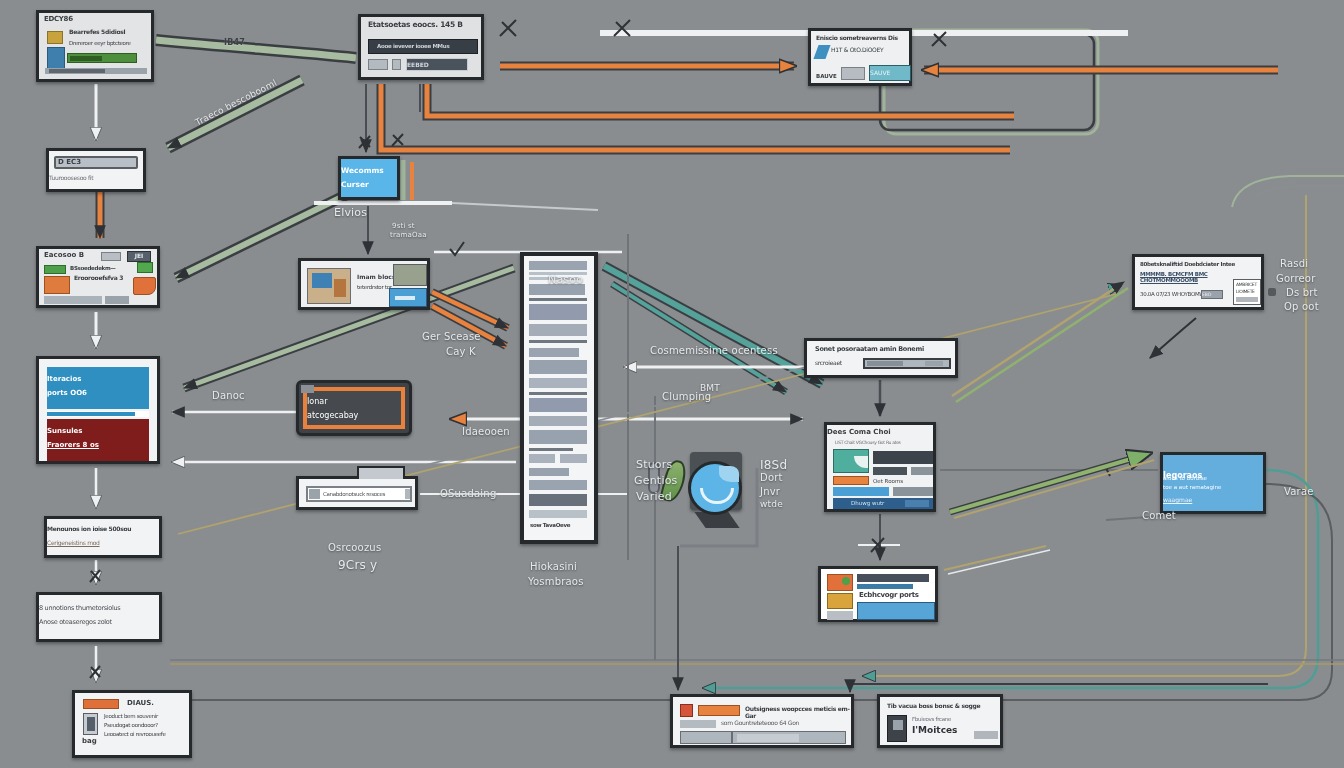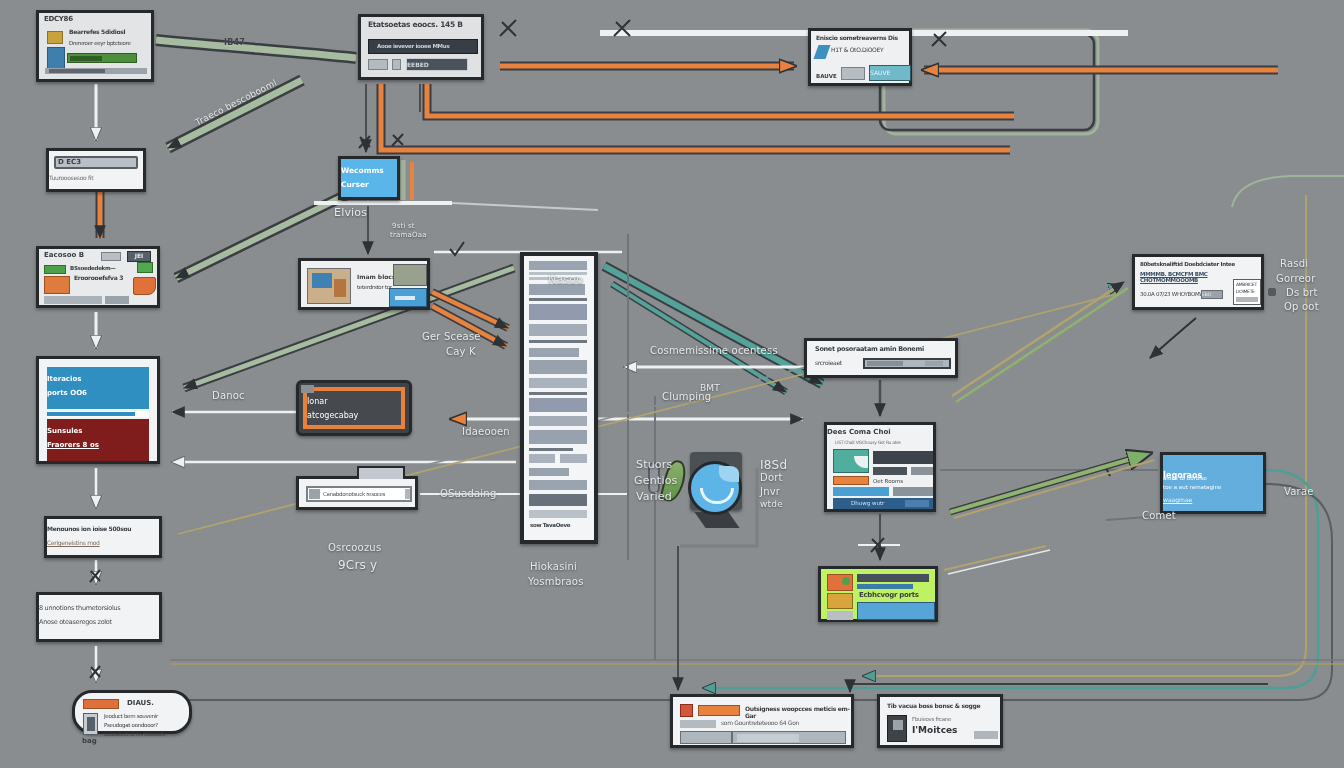--- a/index.html
+++ b/index.html
@@ -209,21 +209,21 @@
 <div class="n" style="left:44px;top:516px;width:118px;height:42px;">
   <span class="ab t6 b dkt tight ctr" style="top:7px;">Menounos ion ioise 500sou</span>
   <span class="ab t6 tight ctr" style="top:21px;color:#7d6c5e;text-decoration:underline;">Cerigeneistins mod</span>
 </div>
 
 <div class="n" style="left:36px;top:592px;width:126px;height:50px;">
   <span class="ab t65 tight ctr" style="top:10px;color:#4a4e52;">8 unnotions thumetorsiolus</span>
   <span class="ab t65 tight ctr" style="top:24px;color:#4a4e52;">Anose oteaseregos zolot</span>
 </div>
 
-<div class="n" style="left:72px;top:690px;width:120px;height:44px;border-radius:20px;">
+<div class="n" style="left:72px;top:690px;width:120px;height:68px;">
   <div class="ab" style="left:8px;top:6px;width:36px;height:10px;background:#e0703a;border:1px solid #9a5222;"></div>
   <span class="ab t7 b dkt" style="left:52px;top:6px;">DIAUS.</span>
   <div class="ab" style="left:8px;top:20px;width:15px;height:22px;background:#c6ccd2;border:1px solid #5a5e62;">
     <div class="ab" style="left:3px;top:3px;width:8px;height:14px;background:#55606b;"></div>
   </div>
   <span class="ab t5 dkt tight" style="left:29px;top:20px;">Jeoduct bem souvenir</span>
   <span class="ab t5 dkt tight" style="left:29px;top:29px;">Pseudogat oondooor?</span>
   <span class="ab t5 dkt tight" style="left:29px;top:38px;">Leooatect oi revrooueefe</span>
   <span class="ab t7 b dkt" style="left:7px;top:44px;">bag</span>
 </div>
@@ -322,21 +322,21 @@
   <div class="ab" style="left:84px;top:42px;width:22px;height:8px;background:#8a929a;"></div>
   <span class="ab t5 dkt" style="left:46px;top:53px;">Oet Rooms</span>
   <div class="ab" style="left:6px;top:62px;width:56px;height:9px;background:#4a9fd4;"></div>
   <div class="ab" style="left:66px;top:62px;width:40px;height:9px;background:#8a929a;"></div>
   <div class="ab" style="left:6px;top:73px;width:100px;height:11px;background:#2e5e8c;">
     <span class="ab t5" style="left:18px;top:2px;color:#cfe3f2;">Dhuwg wutr</span>
     <div class="ab" style="left:72px;top:2px;width:24px;height:7px;background:#4a7fae;"></div>
   </div>
 </div>
 
-<div class="n" style="left:818px;top:566px;width:120px;height:56px;background:#bef264;">
+<div class="n" style="left:818px;top:566px;width:120px;height:56px;background:#ffffff;">
   <div class="ab" style="left:6px;top:5px;width:26px;height:17px;background:#e2703a;border:1px solid #9a5222;">
     <div class="ab" style="left:14px;top:2px;width:8px;height:8px;background:#4ea04a;border-radius:50%;"></div>
   </div>
   <div class="ab" style="left:6px;top:24px;width:26px;height:16px;background:#d9a43c;border:1px solid #8a6a1e;"></div>
   <div class="ab" style="left:6px;top:42px;width:26px;height:9px;background:#b8bec4;"></div>
   <div class="ab" style="left:36px;top:5px;width:72px;height:8px;background:#47505a;"></div>
   <div class="ab" style="left:36px;top:15px;width:56px;height:5px;background:#3a7ca6;"></div>
   <span class="ab t7 b dkt tight" style="left:38px;top:22px;">Ecbhcvogr ports</span>
   <div class="ab" style="left:36px;top:33px;width:78px;height:18px;background:#57a5d6;border:1px solid #2a5a80;"></div>
 </div>

